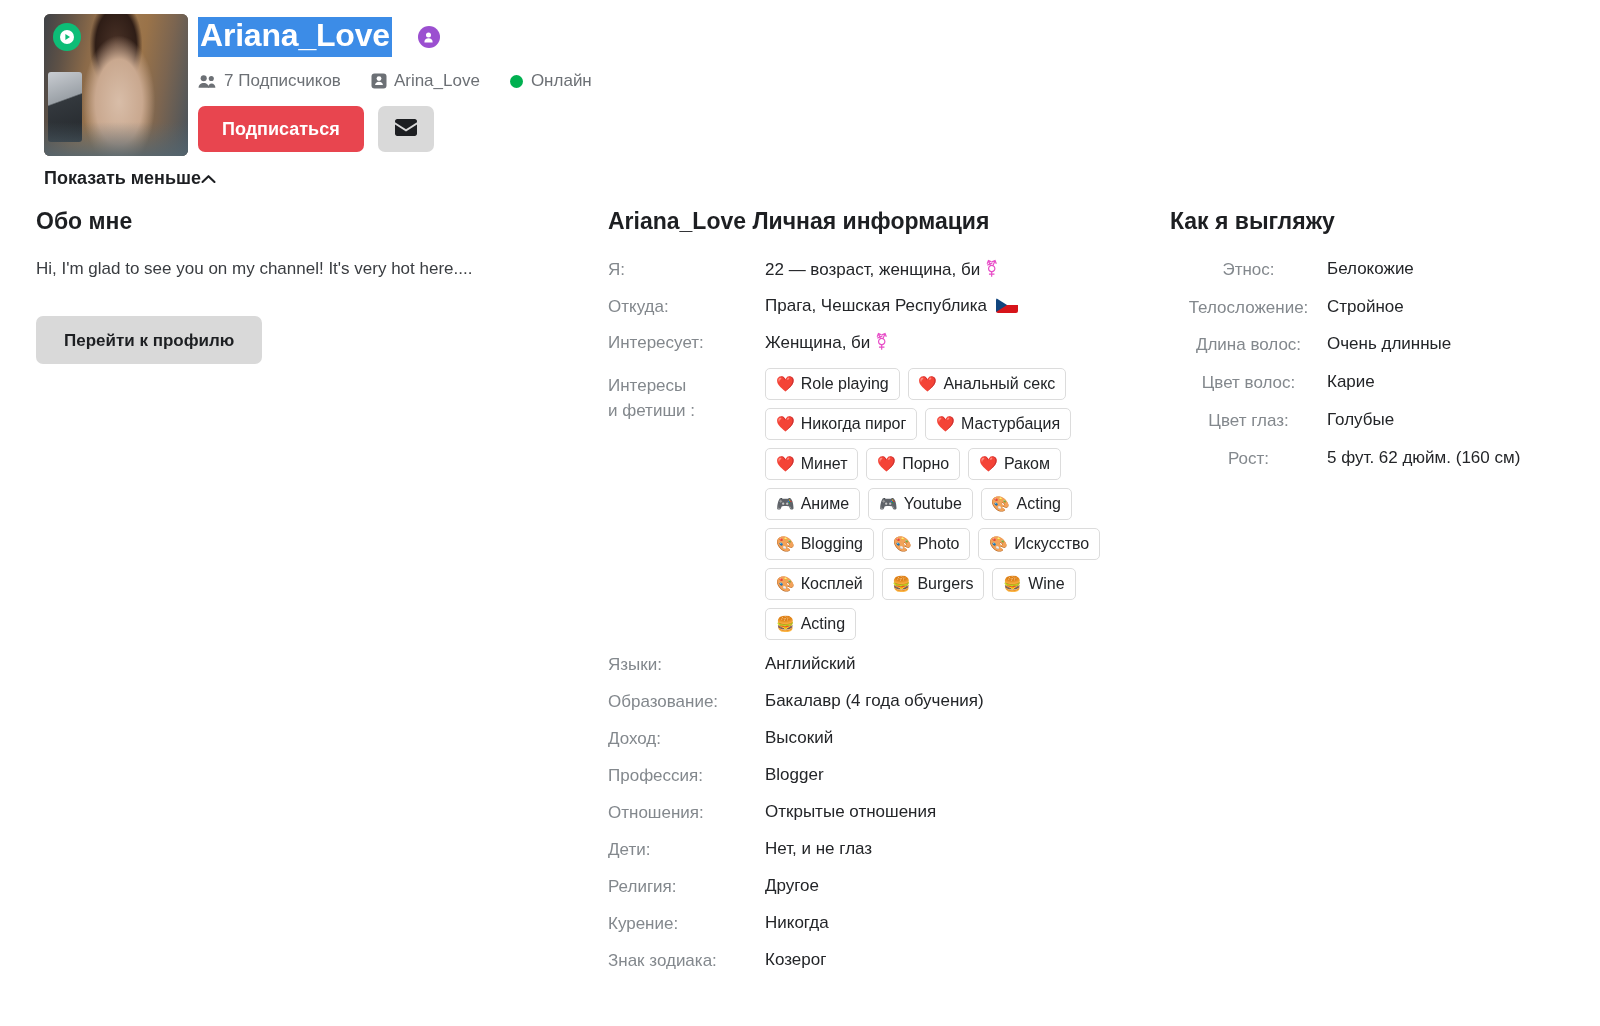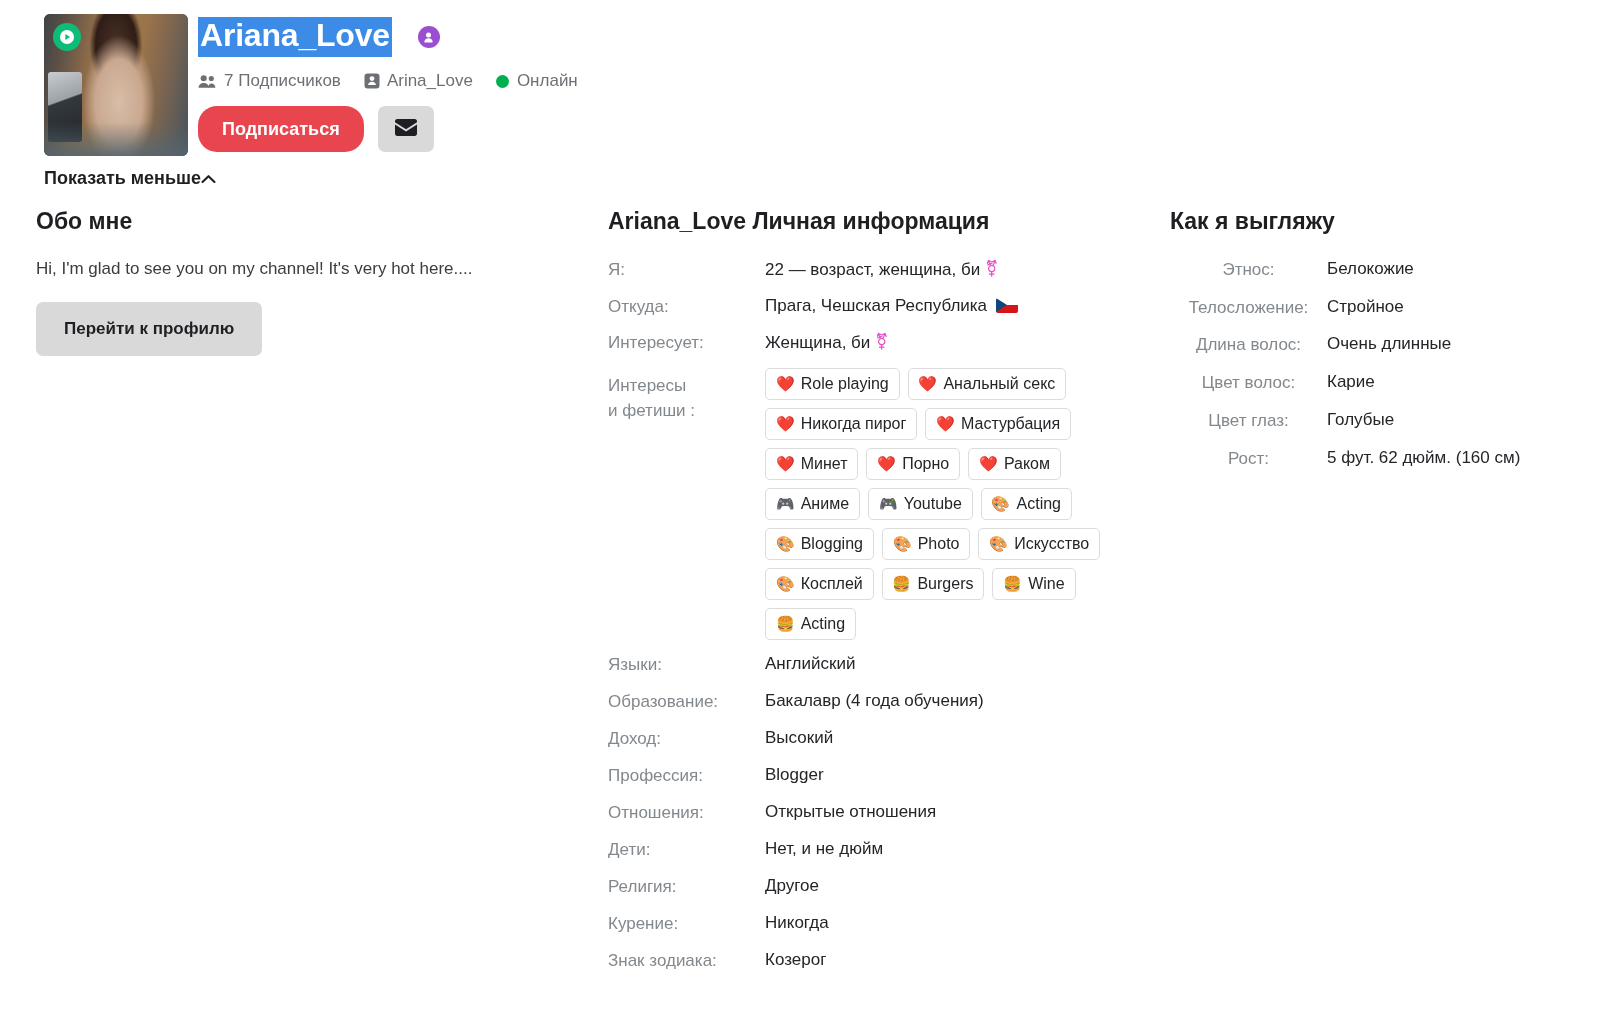--- a/index.html
+++ b/index.html
@@ -111,21 +111,21 @@
     background: #9b4fd0;
     display: inline-flex;
     align-items: center;
     justify-content: center;
     flex: 0 0 auto;
   }
 
   .meta-row {
     display: flex;
     align-items: center;
-    gap: 9px;
+    gap: 16px;
     margin-top: 11px;
     font-size: 17px;
     color: #6c7075;
   }
   .meta-item {
     display: inline-flex;
     align-items: center;
     gap: 7px;
   }
   .meta-item + .meta-item { margin-left: 14px; }
@@ -144,21 +144,21 @@
     align-items: center;
     gap: 14px;
     margin-top: 15px;
   }
   .btn-subscribe {
     background: #e8454f;
     color: #ffffff;
     font-size: 18px;
     font-weight: 700;
     border: none;
-    border-radius: 19px;
+    border-radius: 7px;
     padding: 0 24px;
     height: 46px;
     line-height: 46px;
     cursor: pointer;
     font-family: inherit;
   }
   .btn-message {
     background: #d9d9d9;
     border: none;
     border-radius: 7px;
@@ -197,32 +197,32 @@
     font-size: 23px;
     font-weight: 700;
     color: #1d1f22;
     margin: 0 0 22px 0;
     line-height: 1.2;
   }
 
   .about-text {
     font-size: 17px;
     color: #3a3d41;
-    margin: 0 0 22px 0;
+    margin: 0 0 36px 0;
     line-height: 1.3;
   }
   .btn-profile {
     background: #d9d9d9;
     border: none;
     border-radius: 7px;
     font-size: 17px;
     font-weight: 700;
     color: #1d1f22;
     padding: 0 28px;
-    height: 54px;
+    height: 48px;
     line-height: 50px;
     cursor: pointer;
     font-family: inherit;
   }
 
   
   .info-row {
     display: flex;
     align-items: flex-start;
     margin-bottom: 13px;
@@ -500,21 +500,21 @@
         <div class="info-row">
           <div class="info-label">Профессия:</div>
           <div class="info-value">Blogger</div>
         </div>
         <div class="info-row">
           <div class="info-label">Отношения:</div>
           <div class="info-value">Открытые отношения</div>
         </div>
         <div class="info-row">
           <div class="info-label">Дети:</div>
-          <div class="info-value">Нет, и не дюйм</div>
+          <div class="info-value">Нет, и не глаз</div>
         </div>
         <div class="info-row">
           <div class="info-label">Религия:</div>
           <div class="info-value">Другое</div>
         </div>
         <div class="info-row">
           <div class="info-label">Курение:</div>
           <div class="info-value">Никогда</div>
         </div>
         <div class="info-row">

